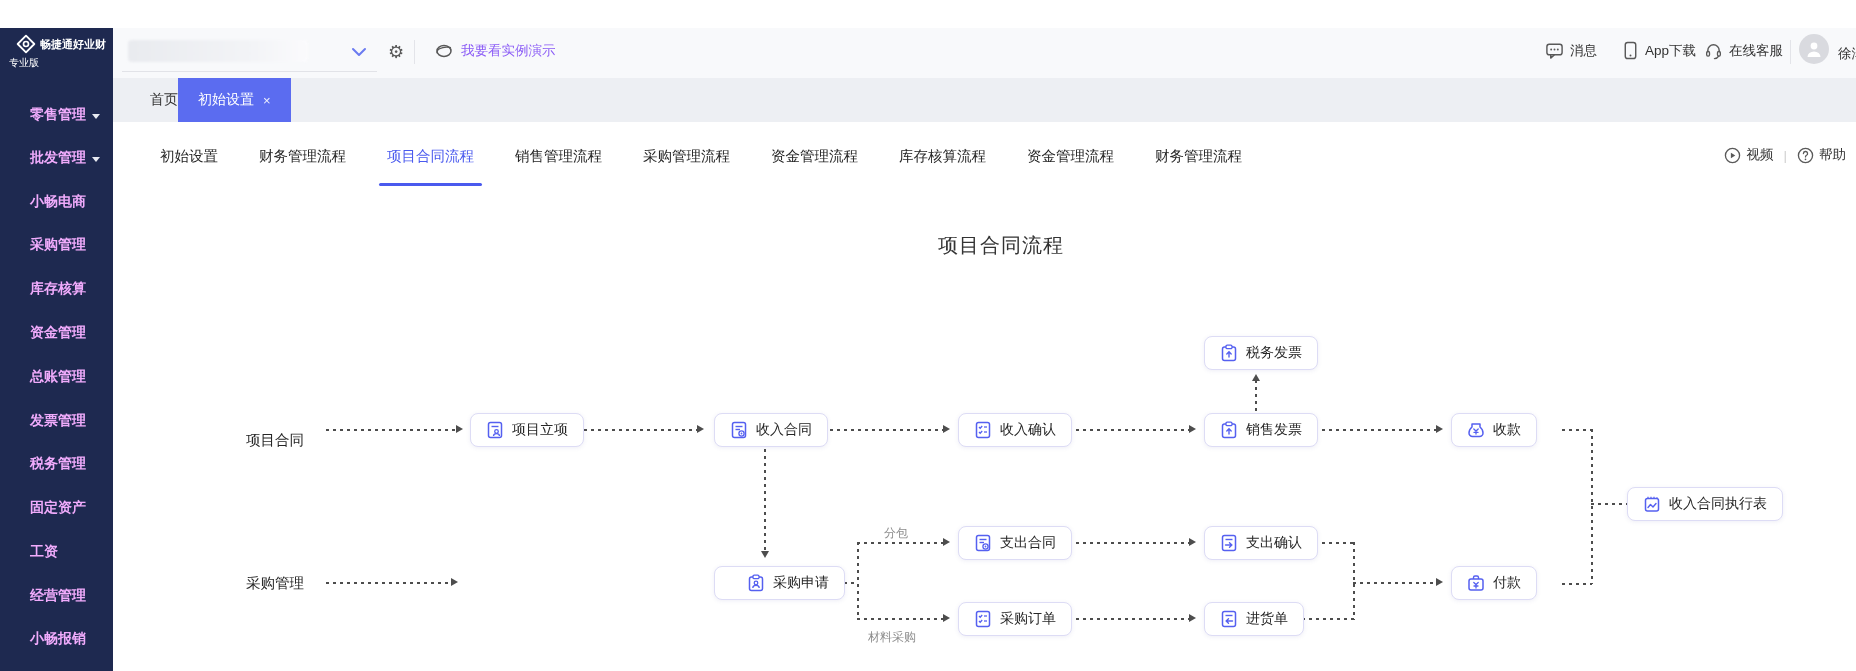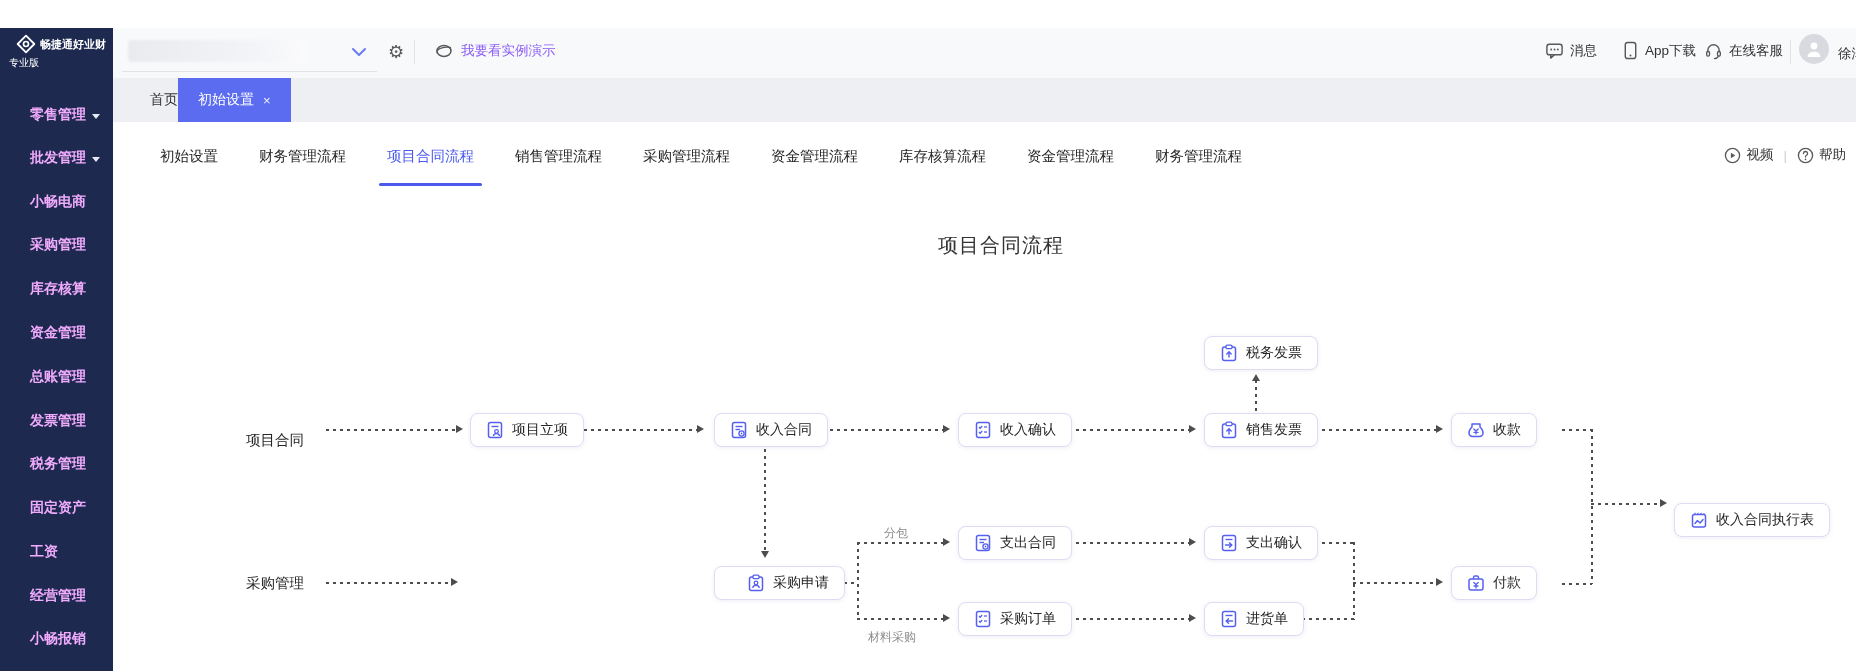--- a/index.html
+++ b/index.html
@@ -333,21 +333,21 @@
 
   <div class="node" style="left:1204px; top:336px;">
     <svg width="18" height="18" viewBox="0 0 18 18">
       <rect x="2.5" y="3" width="13" height="13.5" rx="2" fill="none" stroke="#5560f0" stroke-width="1.5"></rect>
       <rect x="6" y="1.2" width="6" height="3.4" rx="1.2" fill="#fff" stroke="#5560f0" stroke-width="1.3"></rect>
       <path d="M9 13 V8 M6.8 10 L9 7.8 L11.2 10" fill="none" stroke="#5560f0" stroke-width="1.4" stroke-linecap="round"></path>
     </svg>
     <span>税务发票</span>
   </div>
 
-  <div class="node" style="left:1674px; top:487px;margin-top:16px;">
+  <div class="node" style="left:1627px; top:487px;">
     <svg width="18" height="18" viewBox="0 0 18 18">
       <rect x="2.5" y="3.5" width="13" height="12.5" rx="2" fill="none" stroke="#5560f0" stroke-width="1.5"></rect>
       <path d="M5 3.5 V1.8 M8 3.5 V1.8 M11 3.5 V1.8 M14 3.5 V2.2" stroke="#5560f0" stroke-width="1.2"></path>
       <path d="M5 12.5 L7.5 9.5 L10 12 L13 8.5" fill="none" stroke="#5560f0" stroke-width="1.4" stroke-linecap="round" stroke-linejoin="round"></path>
     </svg>
     <span>收入合同执行表</span>
   </div>
 
   <div class="node" style="left:714px; top:566px;padding-left:32px;">
     <svg width="18" height="18" viewBox="0 0 18 18">

